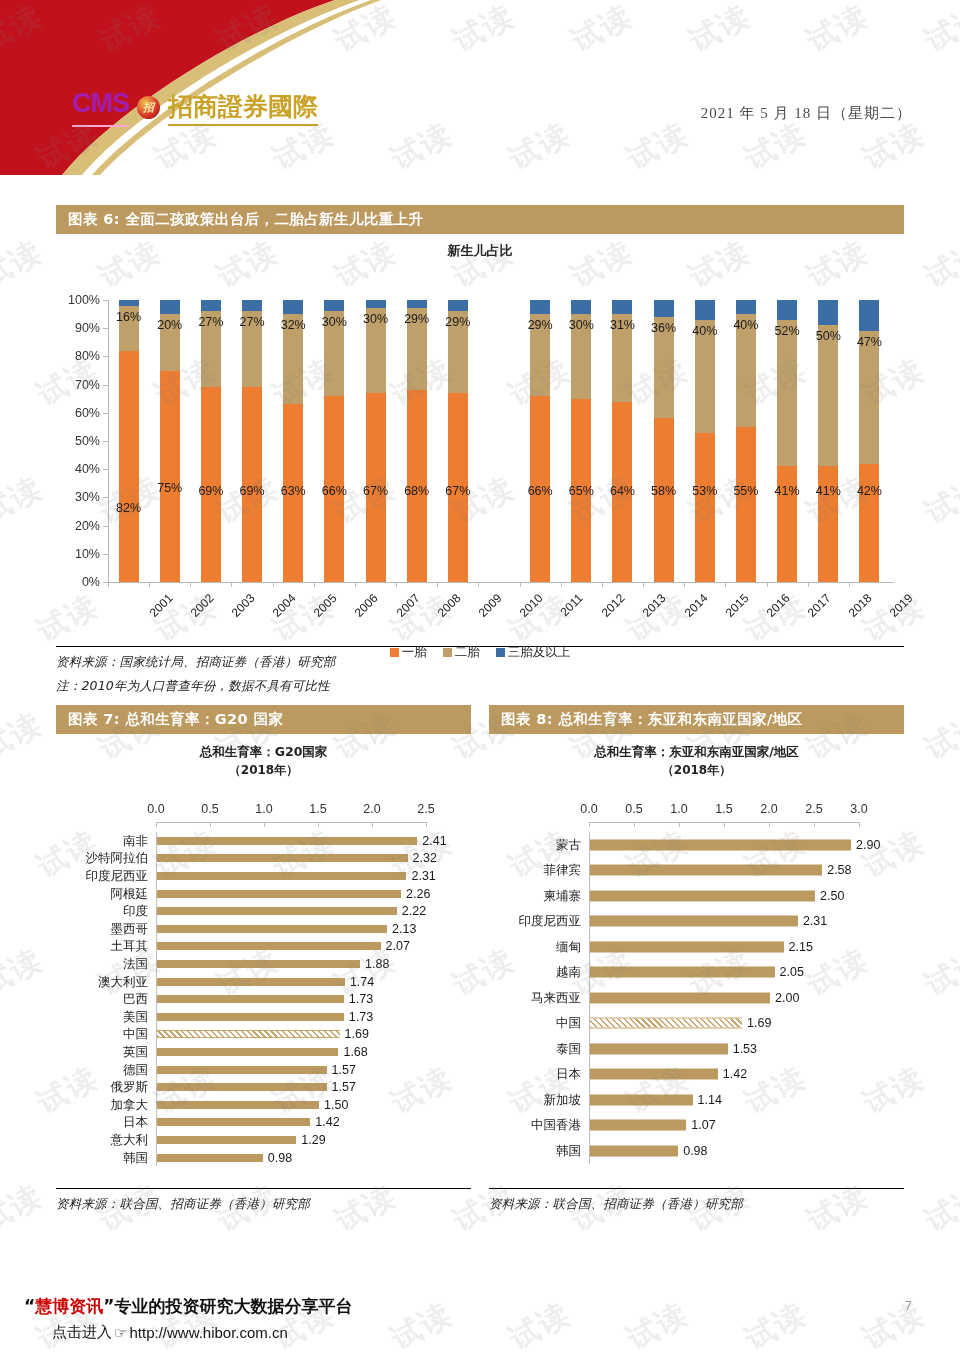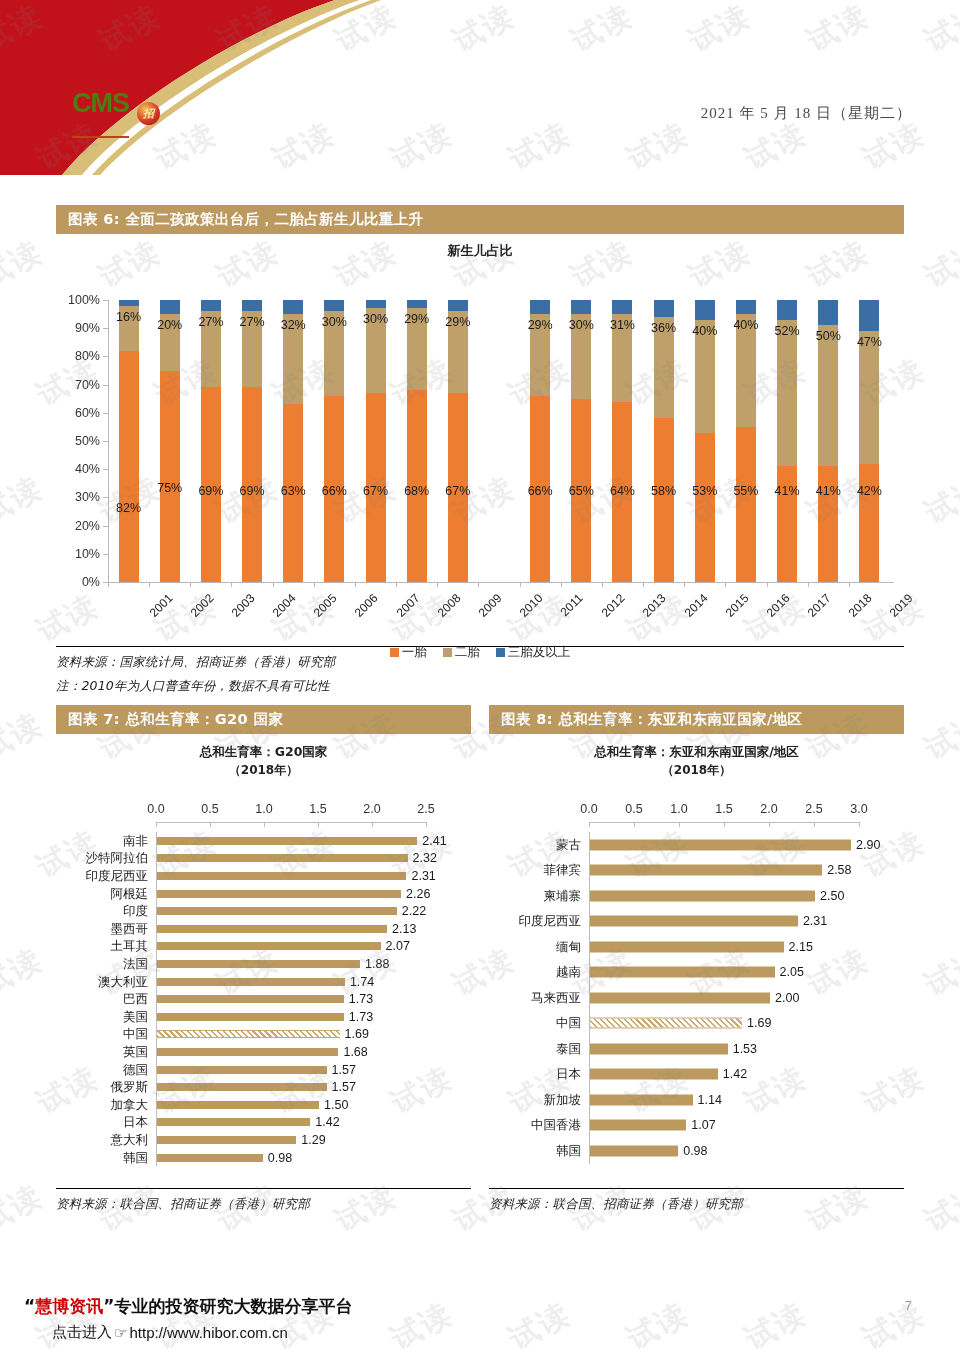--- a/index.html
+++ b/index.html
@@ -33,23 +33,23 @@
     position:absolute; right:48px; top:104px;
     font-size:15px; color:#4a4a4a; letter-spacing:1px;
     font-family:"Liberation Serif", serif;
   }
   .logo{
     position:absolute; left:72px; top:88px;
     display:flex; align-items:center; gap:5px;
   }
   .logo-cms{
     font-family:"Liberation Sans", sans-serif;
-    font-size:27px; font-weight:700; color:#4d7c0f;
+    font-size:27px; font-weight:700; color:#a21caf;
     letter-spacing:-1px;
-    border-bottom:2px solid #c2410c; padding-bottom:17px;
+    border-bottom:2px solid #f9a8d4; padding-bottom:6px;
   }
   .logo-orb{
     width:23px;height:23px;border-radius:50%;
     background:radial-gradient(circle at 35% 30%, #f0c14b 0%, #d93a2b 55%, #8e1508 100%);
     display:inline-flex;align-items:center;justify-content:center;
     color:#ffe9a8;font-size:11px;font-weight:700;font-style:italic;
     font-family:"Liberation Serif", serif;
     margin:0 3px;
   }
   .logo-cn{
@@ -190,20 +190,21 @@
   <svg width="960" height="175" viewBox="0 0 960 175" style="position:absolute;left:0;top:0;">
     <path d="M0,0 L335,0 C250,28 120,105 62,175 L0,175 Z" fill="#C1121C"></path>
     <path d="M335,0 L360,0 C272,30 140,108 82,175 L62,175 C120,105 250,28 335,0 Z" fill="#D9BE78"></path>
     <path d="M360,0 L371,0 C282,31 150,110 92,175 L82,175 C140,108 272,30 360,0 Z" fill="#FFFFFF"></path>
     <path d="M371,0 L381,0 C292,32 158,112 100,175 L92,175 C150,110 282,31 371,0 Z" fill="#D9BE78"></path>
   </svg>
 
   <div class="logo">
     <span class="logo-cms">CMS</span>
     <span class="logo-orb">招</span>
+    <span class="logo-cn">招商證券國際</span>
   </div>
 
   <div class="hdr-date">2021 年 5 月 18 日（星期二）</div>
 </div>
 
 <div class="ex6">
   <div class="panel-title">图表 6: 全面二孩政策出台后，二胎占新生儿比重上升</div>
 
   <div class="ex6-chart">
     <div class="chart-head">新生儿占比</div>

